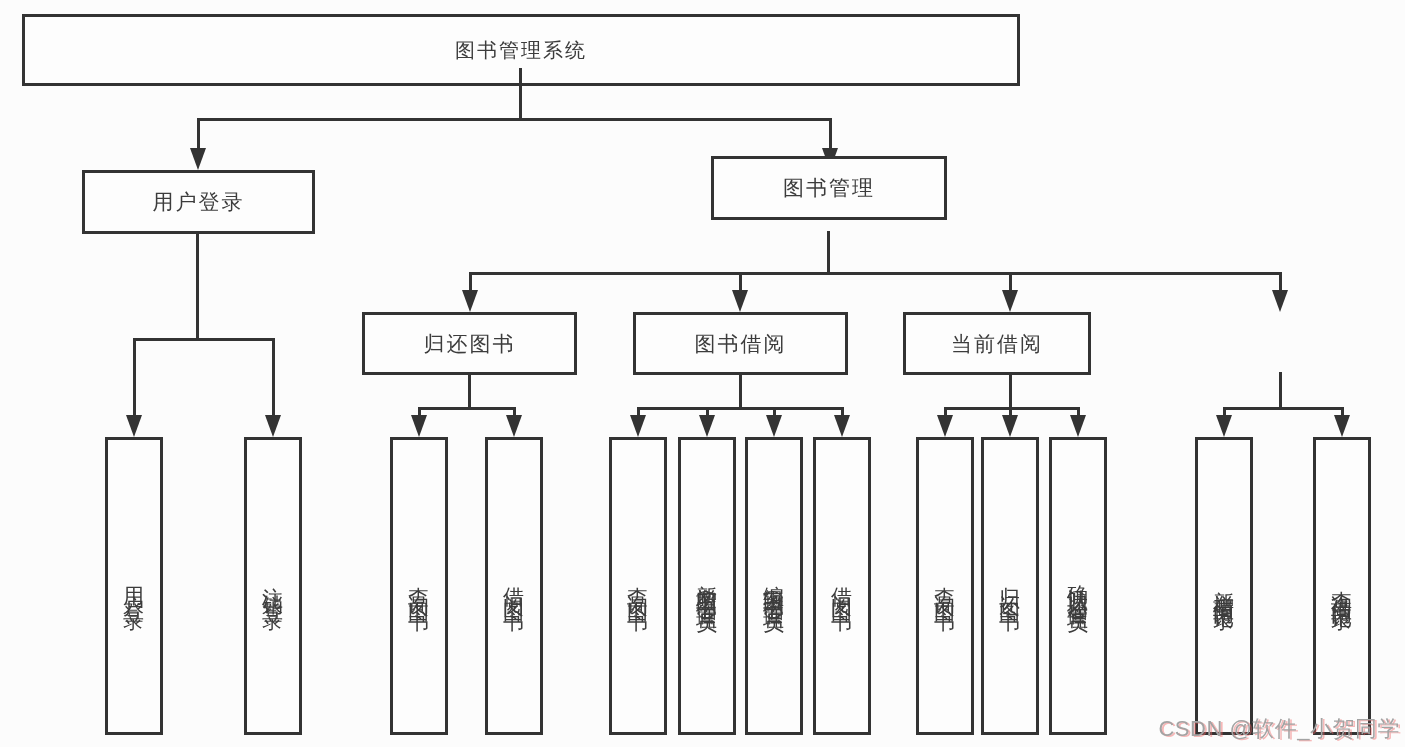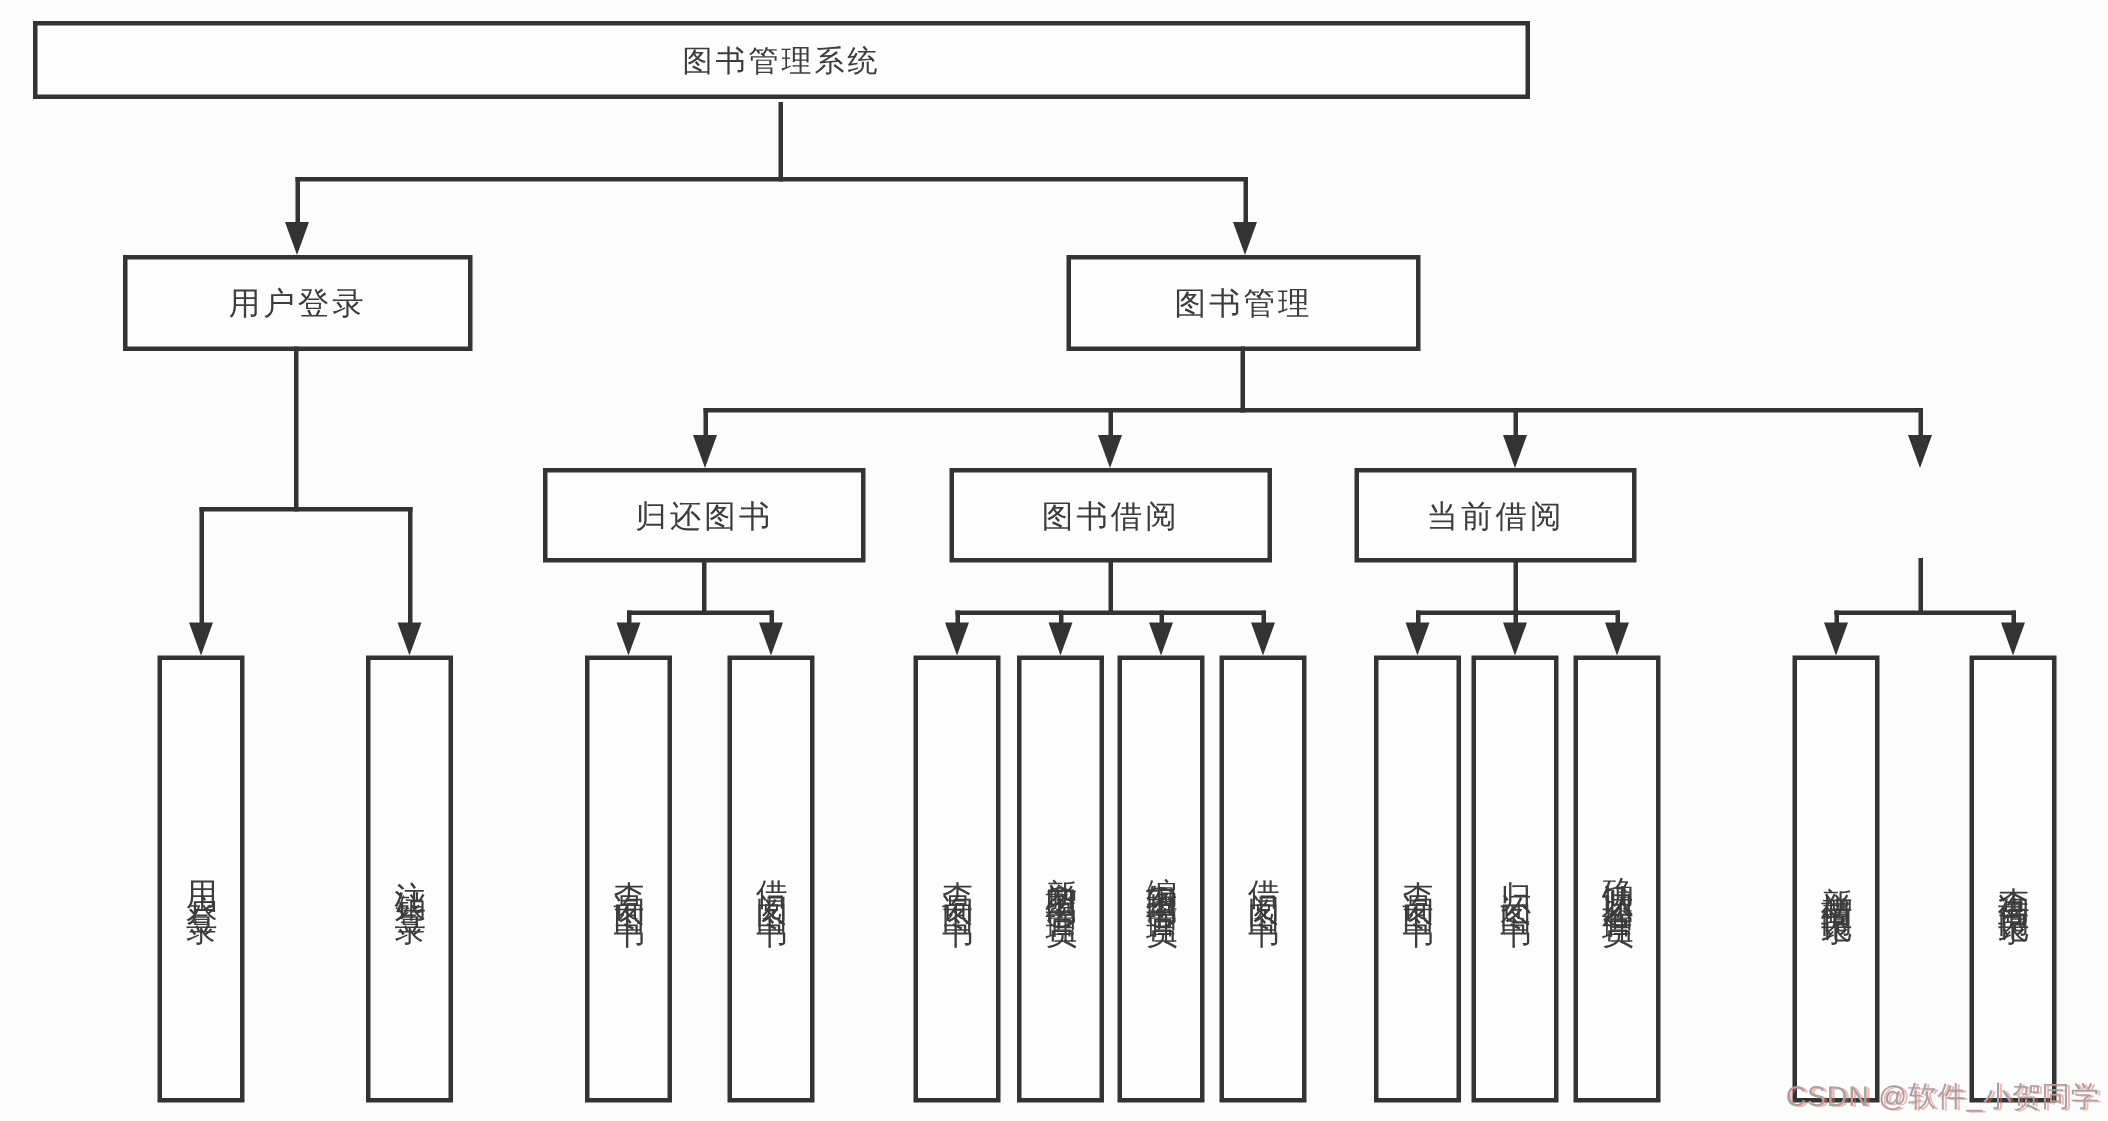--- a/index.html
+++ b/index.html
@@ -37,39 +37,39 @@
     top:0;bottom:20px;width:3px;background:var(--line);
   }
   .arrow::after{
     content:"";position:absolute;left:50%;margin-left:-8px;bottom:0;
     width:0;height:0;
     border-left:8px solid transparent;border-right:8px solid transparent;
     border-top:22px solid var(--line);
   }
   .watermark{
     position:absolute;right:5px;bottom:3px;
-    font-size:19px;color:#a3a3a3;letter-spacing:0.5px;
+    font-size:22px;color:#a3a3a3;letter-spacing:0.5px;
     text-shadow:2px 1px 0 rgba(240,100,100,0.45);
     white-space:nowrap;
   }
 </style>
 </head>
 <body>
 
 <div id="canvas">
 
-  <div class="hbox" style="left:22px;top:14px;width:998px;height:52px;font-size:20px;">图书管理系统</div>
+  <div class="hbox" style="left:22px;top:14px;width:998px;height:72px;font-size:20px;">图书管理系统</div>
 
   <div class="vline" style="left:519px;top:68px;height:53px;"></div>
   <div class="hline" style="left:197px;top:118px;width:634px;"></div>
   <div class="arrow" style="left:190px;top:118px;height:52px;"></div>
   <div class="arrow" style="left:822px;top:118px;height:52px;"></div>
 
   <div class="hbox" style="left:82px;top:170px;width:233px;height:64px;">用户登录</div>
-  <div class="hbox" style="left:711px;top:170px;width:236px;height:64px;font-family:Liberation Mono, monospace;">图书管理</div>
+  <div class="hbox" style="left:711px;top:156px;width:236px;height:64px;font-family:Liberation Mono, monospace;">图书管理</div>
 
   <div class="vline" style="left:196px;top:231px;height:110px;"></div>
   <div class="hline" style="left:133px;top:338px;width:142px;"></div>
   <div class="arrow" style="left:126px;top:338px;height:99px;"></div>
   <div class="arrow" style="left:265px;top:338px;height:99px;"></div>
 
   <div class="vline" style="left:827px;top:231px;height:44px;"></div>
   <div class="hline" style="left:469px;top:272px;width:813px;"></div>
   <div class="arrow" style="left:462px;top:272px;height:40px;"></div>
   <div class="arrow" style="left:732px;top:272px;height:40px;"></div>

